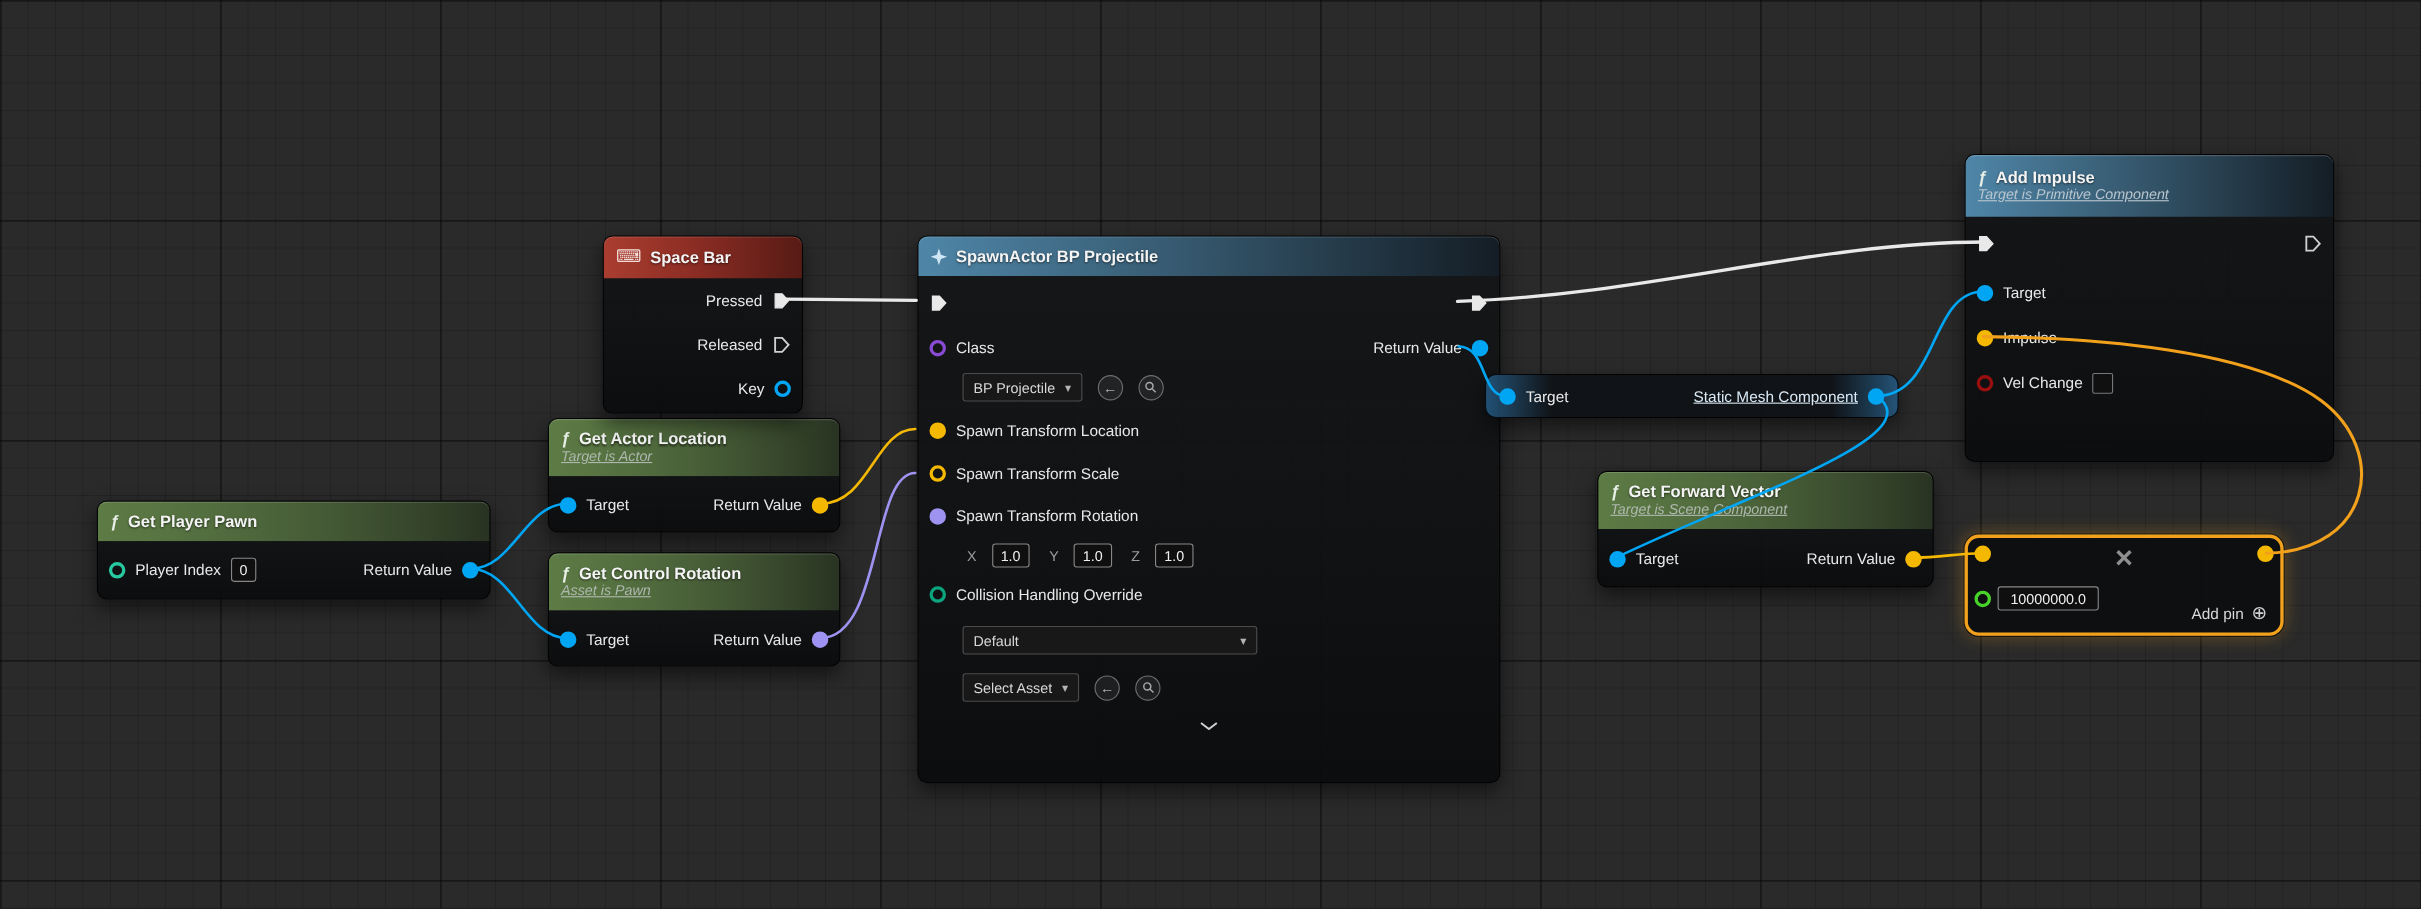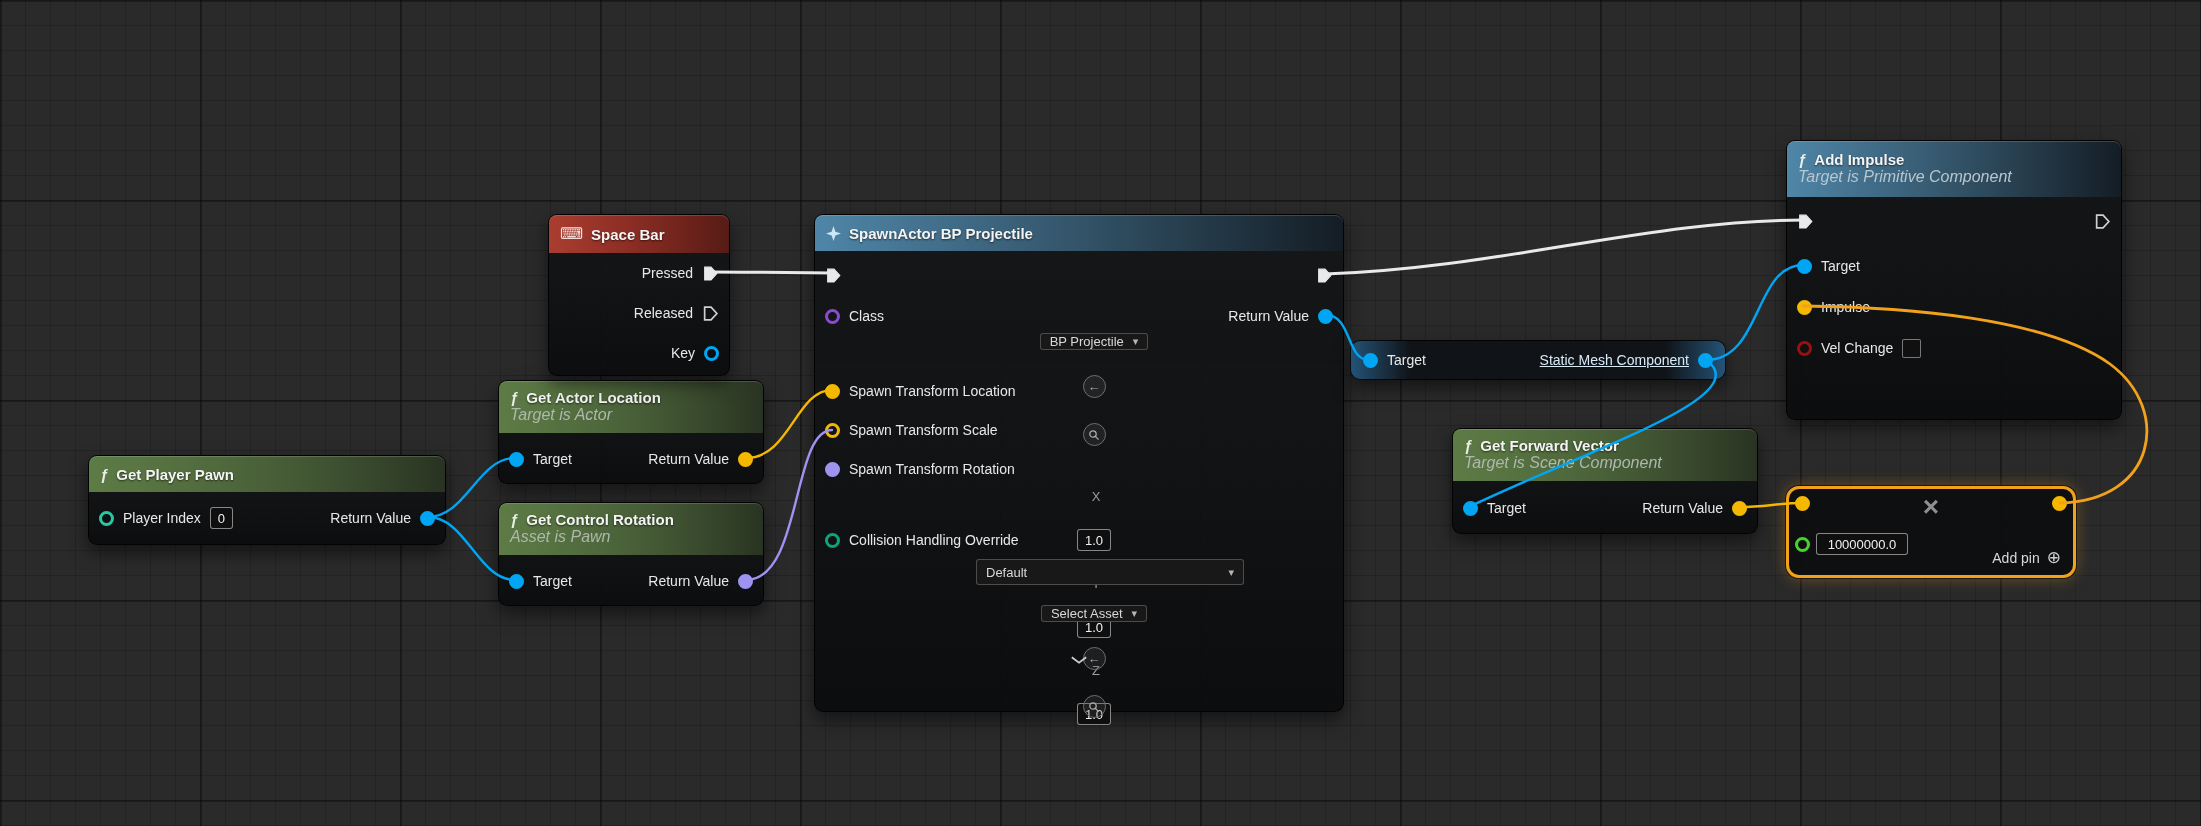--- a/index.html
+++ b/index.html
@@ -30,26 +30,26 @@
   .hdr.two{height:52px;flex-direction:column;align-items:flex-start;justify-content:center;gap:0px;}
   .hdr.h56{height:56px;}
   .hdr.h38{height:38px;}
   .hdr.green{background:linear-gradient(90deg,#5d7b45 0%,#42583400 115%),linear-gradient(90deg,#3c4f32 0%,#20281c 100%);}
   .hdr.red{background:linear-gradient(90deg,#aa3d30 0%,#8c2d24 45%,#571b15 100%);}
   .hdr.blue{background:linear-gradient(90deg,#4f86a8 0%,#36596f 45%,#141d25 100%);}
   .t1{display:flex;align-items:center;}
   .title{font-weight:700;font-size:15px;color:#f4f4f4;text-shadow:0 1px 2px rgba(0,0,0,.6);white-space:nowrap;}
   .fx{font-style:italic;font-weight:700;font-size:15px;color:#e8efe6;margin-right:8px;}
   .kbd{font-size:16px;color:#f2dcd8;margin-right:8px;line-height:1;}
-  .sub{font-style:italic;font-size:16px;color:#aeb8ae;line-height:1.15;}
+  .sub{font-style:italic;font-size:13px;color:#aeb8ae;line-height:1.15;text-decoration:underline;}
   .hdr.blue .sub{color:#b9c6cf;}
   .spawnico{margin-right:8px;display:inline-flex;}
   .row{display:flex;align-items:center;gap:9px;padding:0 10px;box-sizing:border-box;}
   .row.right{justify-content:flex-end;}
-  .subrow{display:flex;align-items:center;gap:25px;padding:0 10px 0 40px;box-sizing:border-box;flex-direction:column;}
+  .subrow{display:flex;align-items:center;gap:14px;padding:0 10px 0 40px;box-sizing:border-box;}
   .r30{height:30px}.r32{height:32px}.r34{height:34px}.r38{height:38px}.r40{height:40px}
   .r42{height:42px}.r46{height:46px}.r48{height:48px}.r52{height:52px}.r54{height:54px}
   .lbl{font-size:14px;color:#e8e8e8;white-space:nowrap;}
   .lbl.smc-title{color:#d9e9f6;text-decoration:underline;}
   .flex{flex:1;}
   .pin{display:inline-block;width:9px;height:9px;border-radius:50%;border:3px solid var(--c);flex:none;background:transparent;}
   .pin.filled{background:var(--c);}
   .pin.object{--c:var(--object);} .pin.vector{--c:var(--vector);} .pin.rotator{--c:var(--rotator);}
   .pin.classpin{--c:var(--classpin);} .pin.enumpin{--c:var(--enumpin);} .pin.intpin{--c:var(--intpin);}
   .pin.floatpin{--c:var(--floatpin);} .pin.namepin{--c:var(--namepin);} .pin.boolpin{--c:var(--boolpin);}
@@ -61,21 +61,21 @@
     background:#0f0f0f;border:1px solid rgba(255,255,255,.5);border-radius:3px;
     color:#f0f0f0;font-size:13px;padding:0 7px;height:22px;line-height:22px;
     min-width:14px;text-align:center;box-sizing:border-box;white-space:nowrap;
   }
   .axis{font-size:13px;color:#9d9d9d;margin-left:4px;}
   .dd{
     display:inline-flex;align-items:center;gap:9px;background:#181818;
     border:1px solid rgba(120,120,120,.55);border-radius:3px;padding:0 9px;height:26px;
     font-size:13px;color:#d8d8d8;box-sizing:border-box;white-space:nowrap;
   }
-  .dd.wide{width:268px;justify-content:space-between;margin-left:32px;}
+  .dd.wide{width:268px;justify-content:space-between;}
   .caret{font-size:11px;color:#b5b5b5;}
   .cico{
     width:21px;height:21px;border-radius:50%;border:1px solid #6f6f6f;
     display:inline-flex;align-items:center;justify-content:center;
     color:#ababab;font-size:13px;background:rgba(80,80,80,.25);flex:none;line-height:1;
   }
   .cico svg{width:12px;height:12px;display:block;}
   .chevrow{display:flex;justify-content:center;align-items:center;}
   .chev svg{display:block;}
   .checkbox{width:17px;height:17px;border:1px solid rgba(205,205,205,.55);background:#101010;border-radius:2px;flex:none;}
@@ -94,21 +94,21 @@
   .wire.exec{stroke:#e9e9e9;stroke-width:3;}
   .wire.object{stroke:var(--object);stroke-width:2.4;}
   .wire.vector{stroke:var(--vector);stroke-width:2.4;}
   .wire.rotator{stroke:var(--rotator);stroke-width:2.4;}
   .wire.hot{stroke:var(--selection);stroke-width:2.8;}
   
   #n-gpp{left:88px;top:455px;width:358px;height:90px;}
   #n-gal{left:498px;top:380px;width:266px;height:104px;}
   #n-gcr{left:498px;top:502px;width:266px;height:104px;}
   #n-sb{left:548px;top:214px;width:182px;height:162px;}
-  #n-spawn{left:814px;top:214px;width:530px;height:498px;}
+  #n-spawn{left:834px;top:214px;width:530px;height:498px;}
   #n-smc{left:1350px;top:340px;width:376px;height:40px;}
   #n-gfv{left:1452px;top:428px;width:306px;height:106px;}
   #n-mult{left:1786px;top:486px;width:290px;height:92px;}
   #n-ai{left:1786px;top:140px;width:336px;height:280px;}
 </style>
 </head>
 <body>
 
 <div class="canvas">
 

